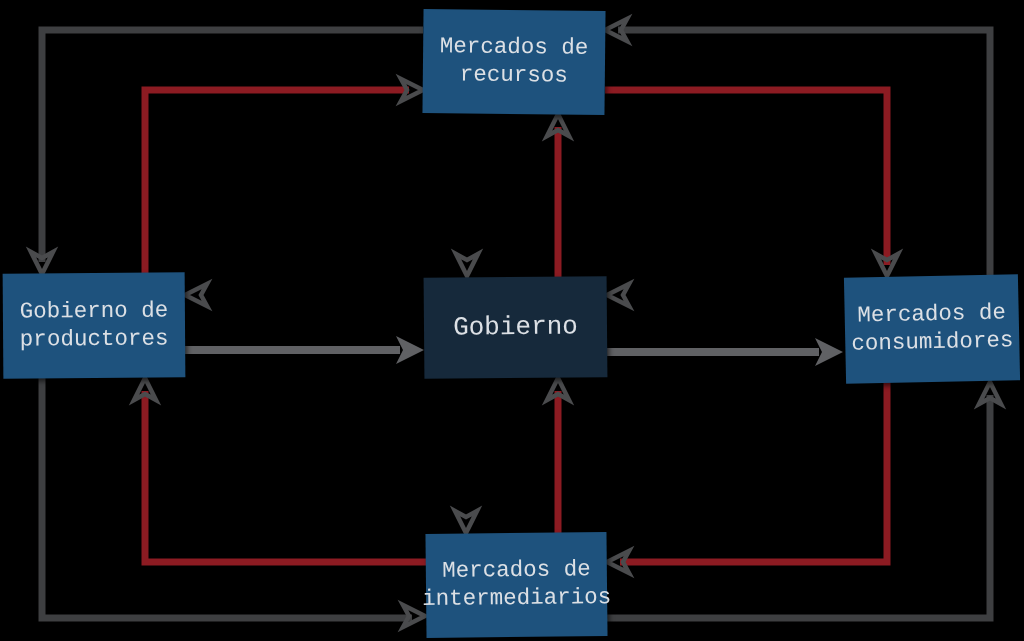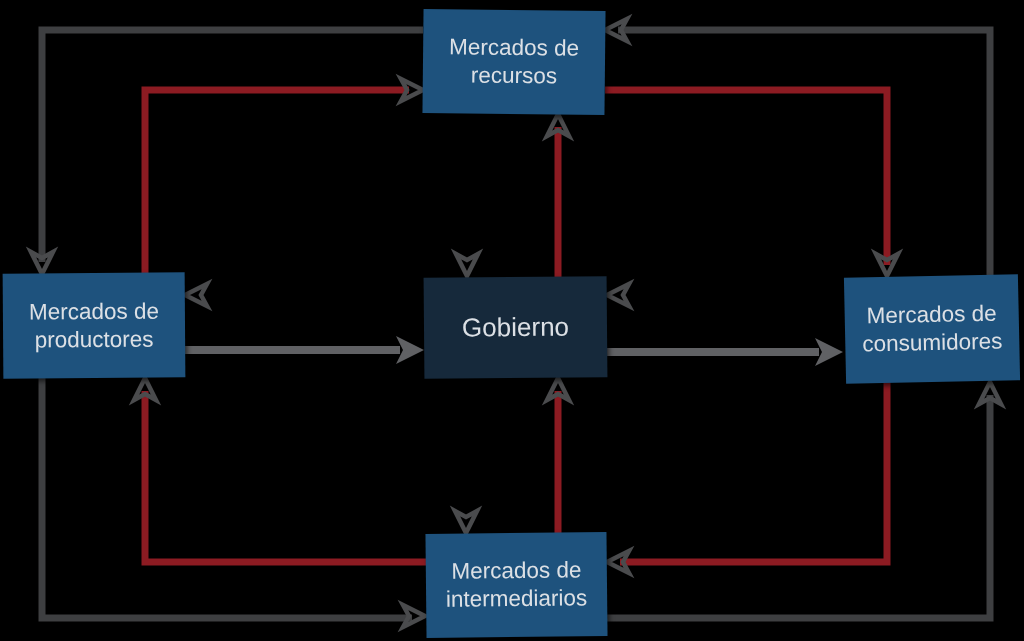--- a/index.html
+++ b/index.html
@@ -9,21 +9,21 @@
     --arrow-red:#8C1B22;
     --arrow-gray:#606164;
     --outer-gray:#3E3F41;
     --chevron-gray:#4A4B4D;
     --label-text:#DCE0E5;
   }
   html,body{margin:0;padding:0;background:var(--background);}
   .stage{
     position:relative;width:1024px;height:641px;overflow:hidden;
     background:var(--background);
-    font-family:Liberation Sans, sans-serif;
+    font-family:Liberation Mono, monospace;
     border-radius:20px;
   }
   .edges{position:absolute;left:0;top:0;width:1024px;height:641px;display:block;}
   .shaft-red{stroke:var(--arrow-red);stroke-width:7;fill:none;stroke-linejoin:miter;}
   .shaft-gray{stroke:var(--outer-gray);stroke-width:7;fill:none;stroke-linejoin:miter;}
   .shaft-mid{stroke:var(--arrow-gray);stroke-width:8;fill:none;}
   .head-fill{fill:var(--arrow-gray);stroke:none;}
   .chev{stroke:var(--chevron-gray);stroke-width:4.5;fill:none;stroke-linejoin:miter;}
   .node{
     position:absolute;display:flex;align-items:center;justify-content:center;
@@ -81,21 +81,21 @@
     <use href="#chevP" class="chev" transform="translate(619 295) rotate(270)"></use>
 
     <use href="#chevP" class="chev" transform="translate(411 90) rotate(90)"></use>
     <use href="#chevP" class="chev" transform="translate(413 616) rotate(90)"></use>
   </svg>
 
   <div class="node" id="node-recursos">
     <span>Mercados de recursos</span>
   </div>
   <div class="node" id="node-productores">
-    <span>Mercados de productores</span>
+    <span>Gobierno de productores</span>
   </div>
   <div class="node gov" id="node-gobierno">
     <span>Gobierno</span>
   </div>
   <div class="node" id="node-consumidores">
     <span>Mercados de consumidores</span>
   </div>
   <div class="node" id="node-intermediarios">
     <span>Mercados de intermediarios</span>
   </div>

